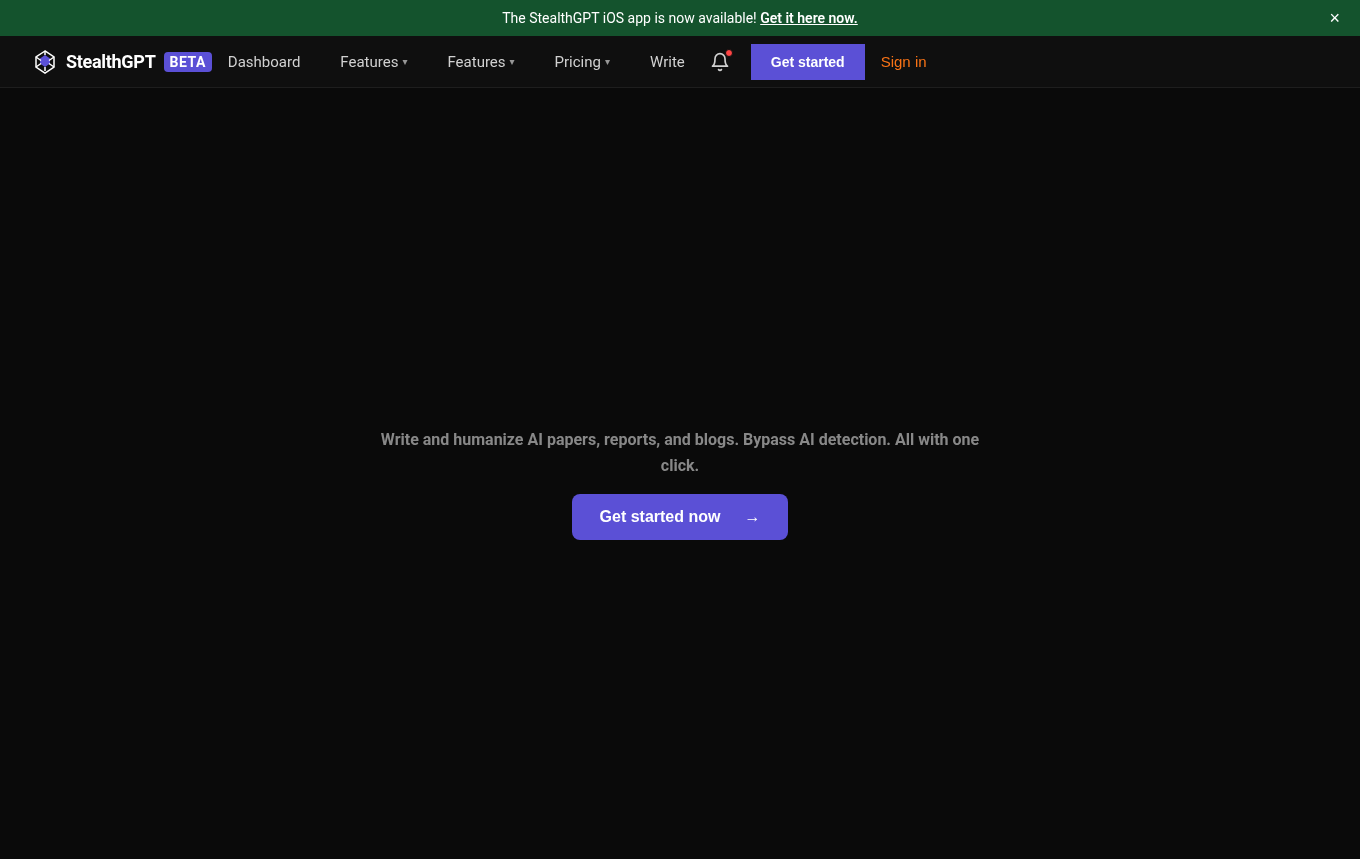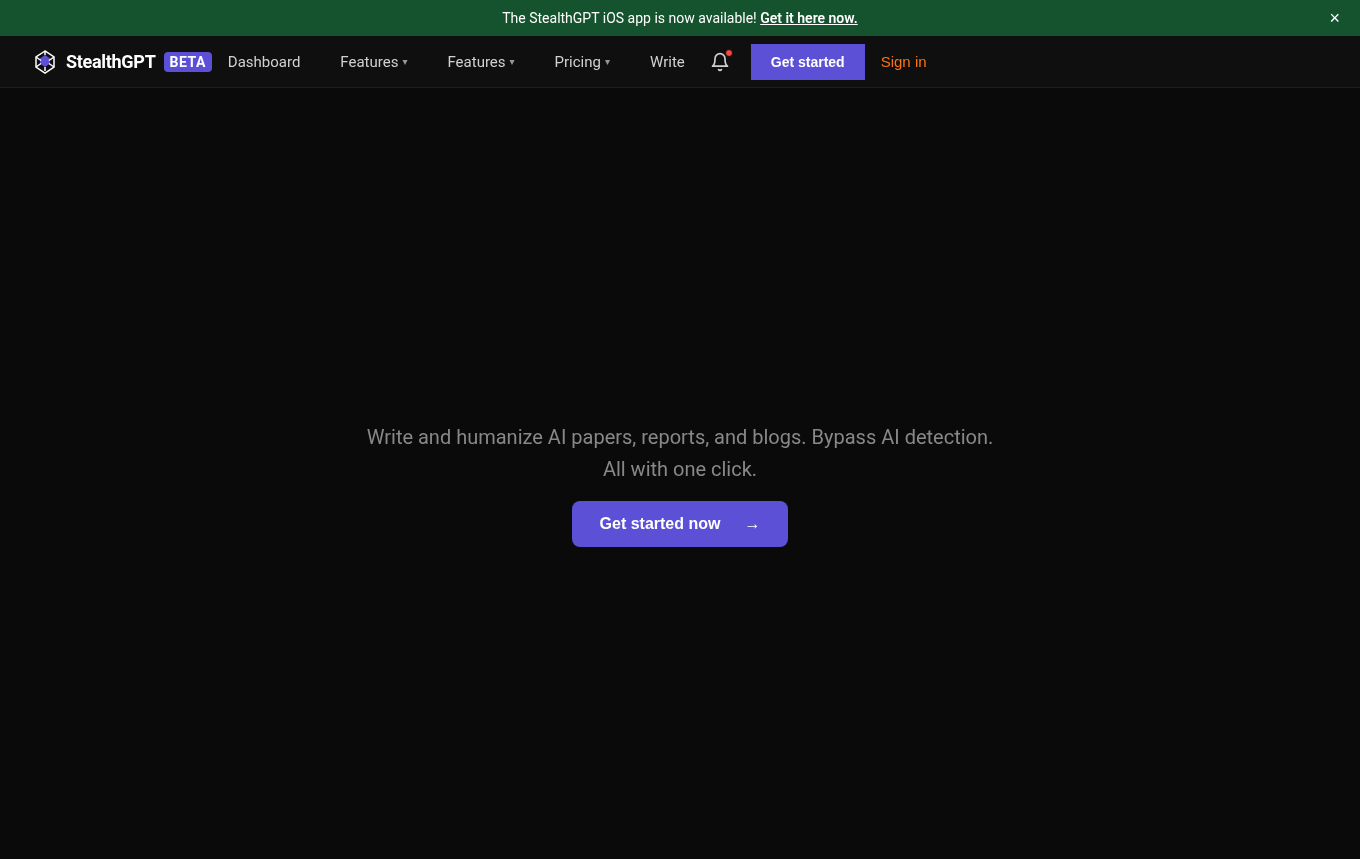--- a/index.html
+++ b/index.html
@@ -188,23 +188,23 @@
       line-height: 1;
       margin-bottom: 28px;
       background: linear-gradient(180deg, #888 0%, #555 40%, #333 70%, #222 100%);
       -webkit-background-clip: text;
       -webkit-text-fill-color: transparent;
       background-clip: text;
       text-shadow: none;
     }
 
     #hero-subtitle {
-      font-size: 20px;
+      font-size: 16px;
       color: #888;
-      font-weight: 400;
+      font-weight: 700;
       margin-bottom: 16px;
       max-width: 640px;
       line-height: 1.6;
     }
 
     #hero-cta-btn {
       background: #5b50d6;
       color: #fff;
       border: none;
       border-radius: 8px;

